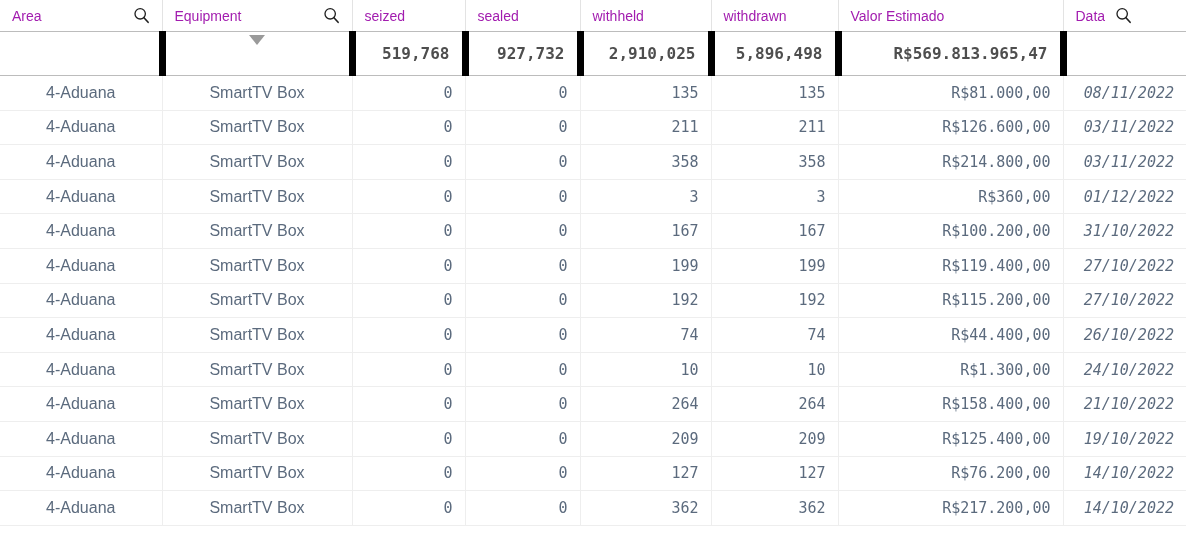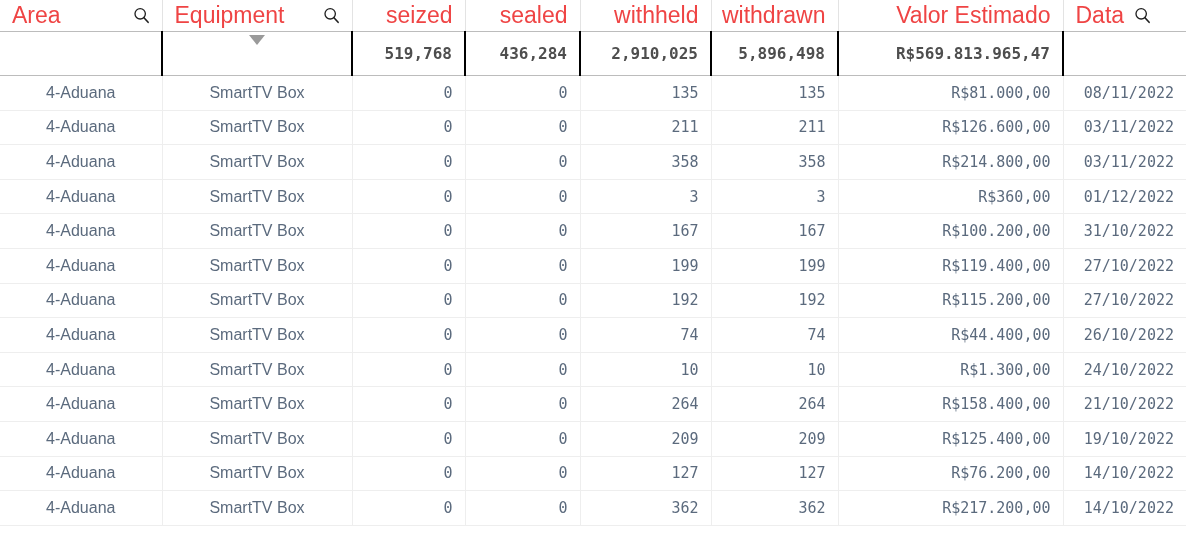--- a/index.html
+++ b/index.html
@@ -47,38 +47,38 @@
   tr.header-row th.num { text-align: right; }
   tr.header-row th.txt { text-align: left; }
 
   .hd-wrap {
     display: flex;
     align-items: center;
     justify-content: space-between;
     width: 100%;
     height: 31px;
   }
-  .hd-wrap.only-center { justify-content: flex-end; }
-  .hd-label { font-size: 23px; color: #ef4444; line-height: 1; }
+  .hd-wrap.only-center { justify-content: flex-start; }
+  .hd-label { font-size: 14px; color: #a21caf; line-height: 1; }
 
   .search-icon {
     display: inline-block;
     width: 17px; height: 17px;
     flex: 0 0 auto;
     margin-left: 10px;
     line-height: 0;
   }
   .search-icon svg { display: block; }
 
   
   tr.totals-row td {
     height: 44px;
     padding: 0 12px;
     background: #ffffff;
-    border-right: 2px solid #000000;
+    border-right: 7px solid #000000;
     border-bottom: 1px solid #bcbcbc;
     font-family: "DejaVu Sans Mono", monospace;
     font-weight: bold;
     font-size: 16px;
     color: #4e4e4e;
     text-align: right;
     vertical-align: middle;
     white-space: nowrap;
     position: relative;
   }
@@ -112,20 +112,21 @@
   tr.data-row td.txt { text-align: center; font-family: "Liberation Sans", sans-serif; }
   tr.data-row td.num {
     text-align: right;
     font-family: "DejaVu Sans Mono", monospace;
     font-size: 15px;
   }
   tr.data-row td.date {
     text-align: right;
     font-family: "DejaVu Sans Mono", monospace;
     font-size: 15px;
+    font-style: italic;
   }
 </style>
 </head>
 <body>
 
 <div class="grid">
   <table class="qtable">
     <colgroup>
       <col class="c-area">
         <col class="c-equipment">
@@ -196,21 +197,21 @@
             </span>
           </span>
         </th>
       </tr>
       <tr class="totals-row">
         <td class="blank"></td>
         <td class="blank">
           <span class="sort-caret"></span>
         </td>
         <td>519,768</td>
-        <td>436,284</td>
+        <td>927,732</td>
         <td>2,910,025</td>
         <td>5,896,498</td>
         <td>R$569.813.965,47</td>
         <td class="blank"></td>
       </tr>
     </thead>
     <tbody id="tbody">
         <tr class="data-row">
           <td class="txt">4-Aduana</td>
           <td class="txt">SmartTV Box</td>

